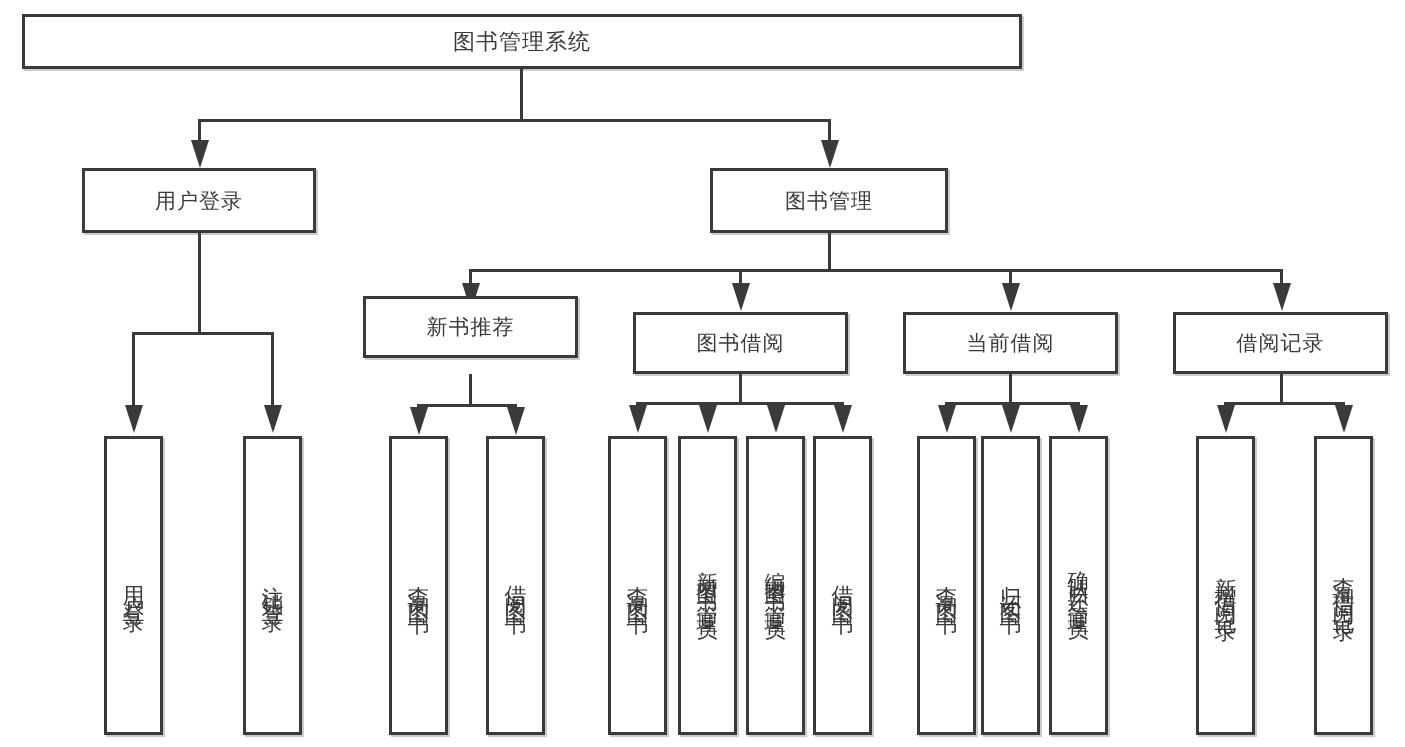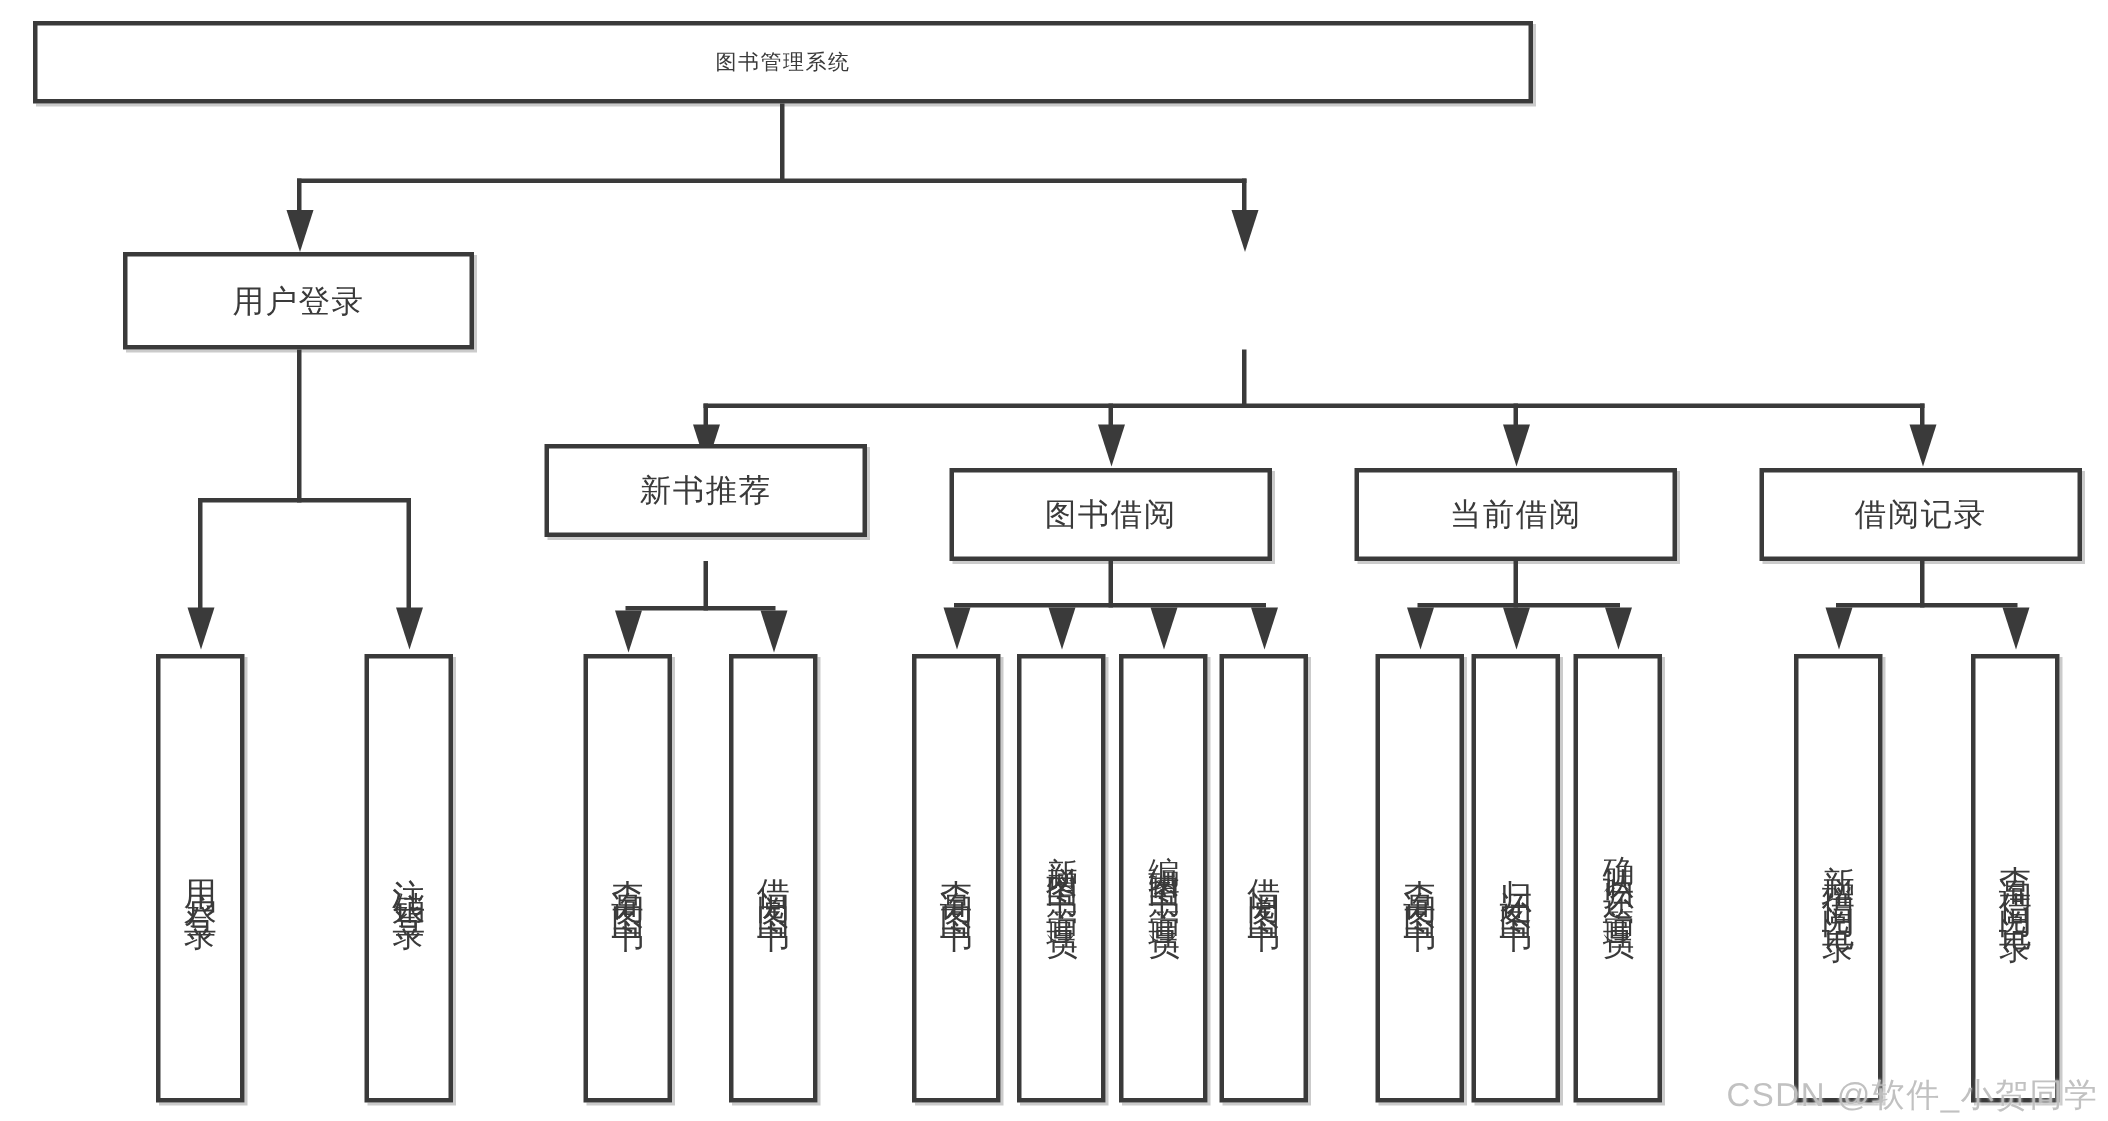--- a/index.html
+++ b/index.html
@@ -21,21 +21,21 @@
     border: 3px solid #3a3a3a;
     box-shadow: 2px 2px 0 rgba(140,140,140,0.45);
     display: flex;
     align-items: center;
     justify-content: center;
     color: #3a3a3a;
     font-size: 21px;
     letter-spacing: 1px;
     text-align: center;
   }
-  .box.root { font-size: 14px; }
+  .box.root { font-size: 22px; }
 
   .leaf {
     position: absolute;
     top: 436px;
     width: 59px;
     height: 299px;
     background: #ffffff;
     border: 3px solid #3a3a3a;
     box-shadow: 2px 2px 0 rgba(140,140,140,0.45);
     display: flex;
@@ -93,20 +93,23 @@
   <div class="vline" style="left:520px; top:69px; height:52px;"></div>
   <div class="hline" style="left:198px; top:119px; width:633px;"></div>
   <div class="vline" style="left:198px; top:119px; height:23px;"></div>
   <div class="arrow" style="left:190.5px; top:140px;"></div>
   <div class="vline" style="left:828px; top:119px; height:23px;"></div>
   <div class="arrow" style="left:820.5px; top:140px;"></div>
 
   <div class="box" style="left:82px; top:168px; width:234px; height:65px;">
     <span>用户登录</span>
   </div>
+  <div class="box" style="left:710px; top:168px; width:238px; height:65px;">
+    <span>图书管理</span>
+  </div>
 
   <div class="vline" style="left:197.5px; top:233px; height:102px;"></div>
   <div class="hline" style="left:132px; top:332px; width:142px;"></div>
   <div class="vline" style="left:132px; top:332px; height:75px;"></div>
   <div class="arrow" style="left:124.5px; top:405px;"></div>
   <div class="vline" style="left:271px; top:332px; height:75px;"></div>
   <div class="arrow" style="left:263.5px; top:405px;"></div>
 
   <div class="vline" style="left:827.5px; top:233px; height:39px;"></div>
   <div class="hline" style="left:469px; top:269px; width:814px;"></div>
@@ -192,15 +195,14 @@
     <span class="vtext tight">确认归还（管理员）</span>
   </div>
 
   <div class="leaf" style="left:1196px;">
     <span class="vtext">新增借阅记录</span>
   </div>
   <div class="leaf" style="left:1314px;">
     <span class="vtext">查询借阅记录</span>
   </div>
 
-  <div class="watermark">CSDN @软件_小贺同学</div>
 
 </div>
 
 </body></html>

